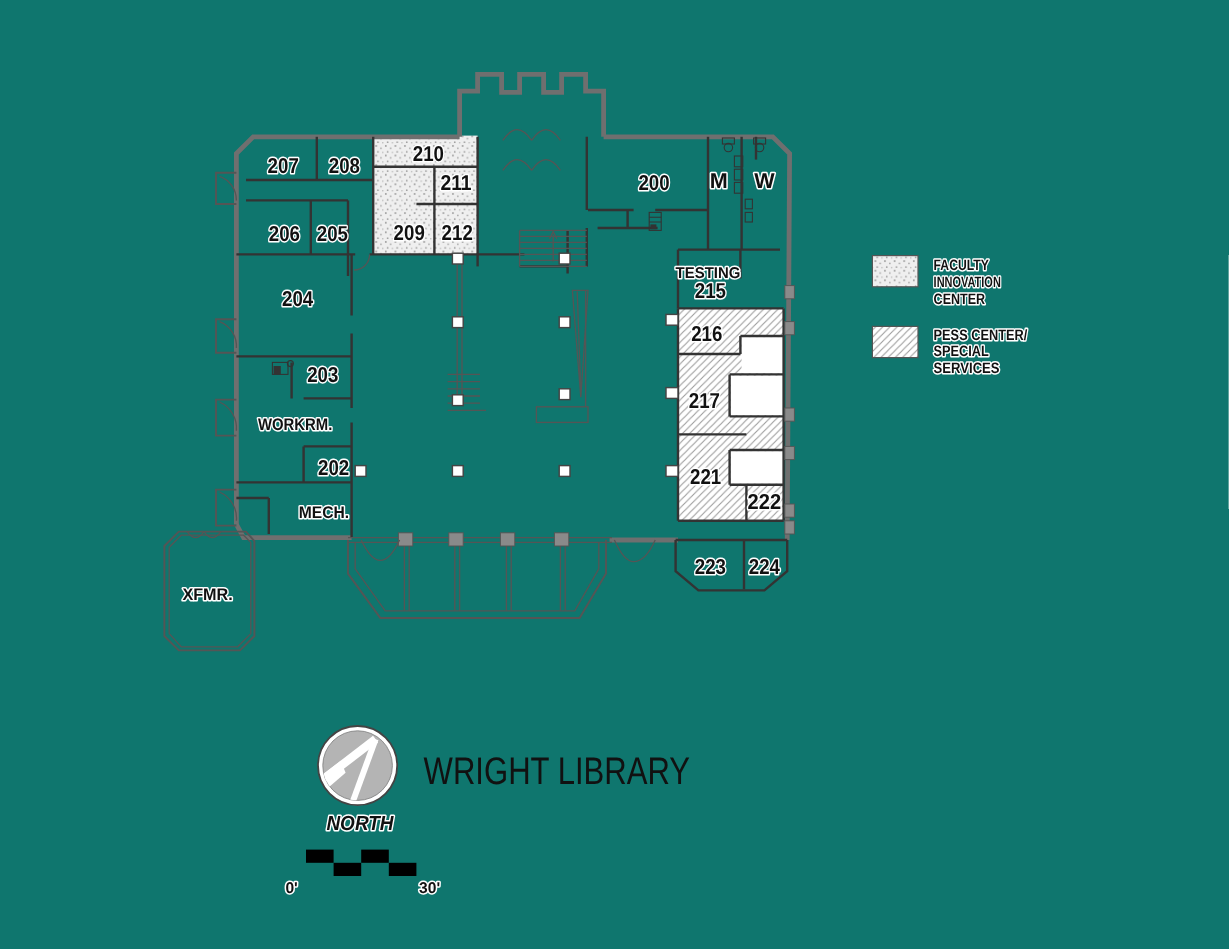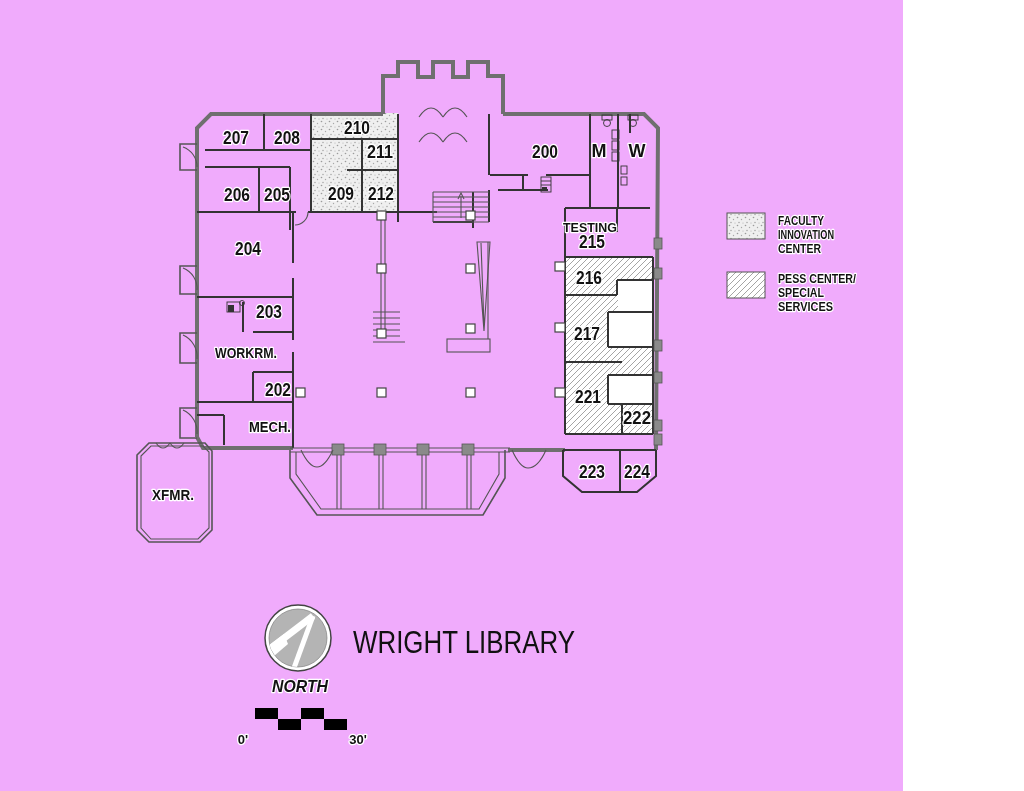--- a/index.html
+++ b/index.html
@@ -1,16 +1,16 @@
 <!DOCTYPE html>
 <html><head>
 <meta charset="utf-8">
 <style>
   html,body{margin:0;padding:0;background:#ffffff;}
-  #stage{position:relative;width:903px;height:791px;background:#f0abfc;overflow:hidden;}
+  #stage{position:relative;width:1024px;height:791px;background:#0f766e;overflow:hidden;}
   svg{display:block;}
   text{fill:#111111;font-family:"Liberation Sans","DejaVu Sans",sans-serif;
        paint-order:stroke fill;stroke:#ffffff;stroke-width:2.5px;stroke-linejoin:round;}
   .num{font-size:18px;font-weight:bold;}
   .word{font-size:14px;font-weight:bold;}
   .small{font-size:13px;font-weight:bold;}
   .legendtxt{font-size:12.5px;font-weight:bold;}
   .title{font-size:32px;stroke-width:0;}
   .north{font-size:17px;font-weight:bold;font-style:italic;}
   .scaletxt{font-size:13px;font-weight:bold;}

